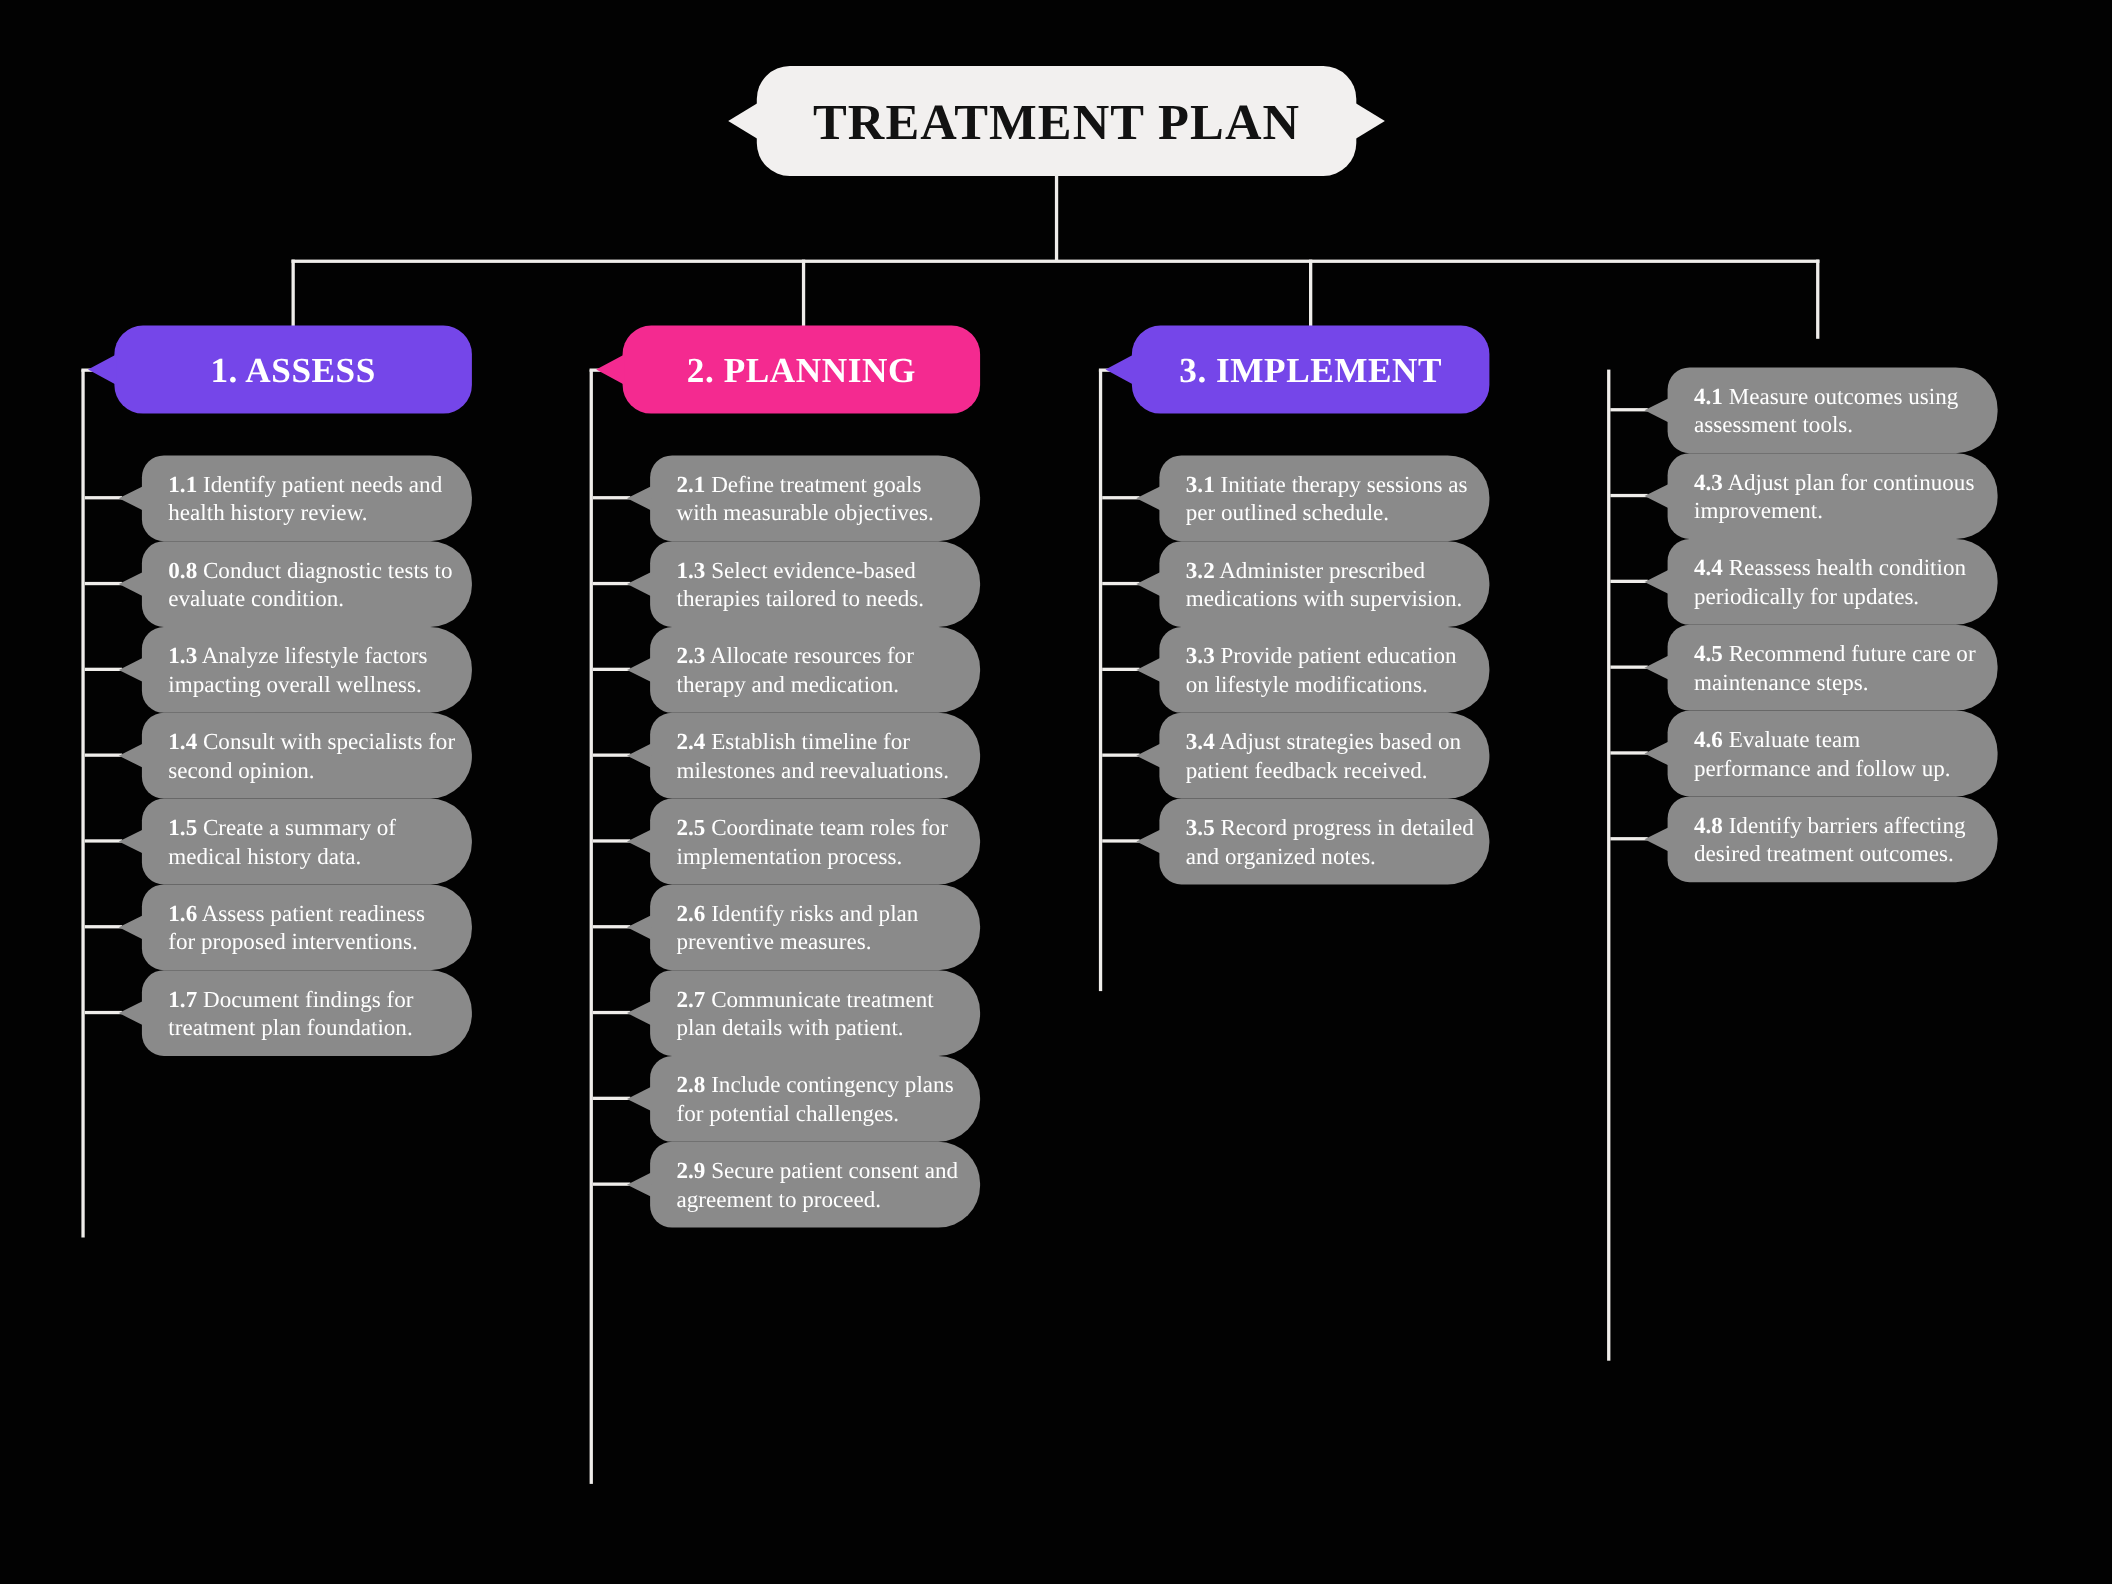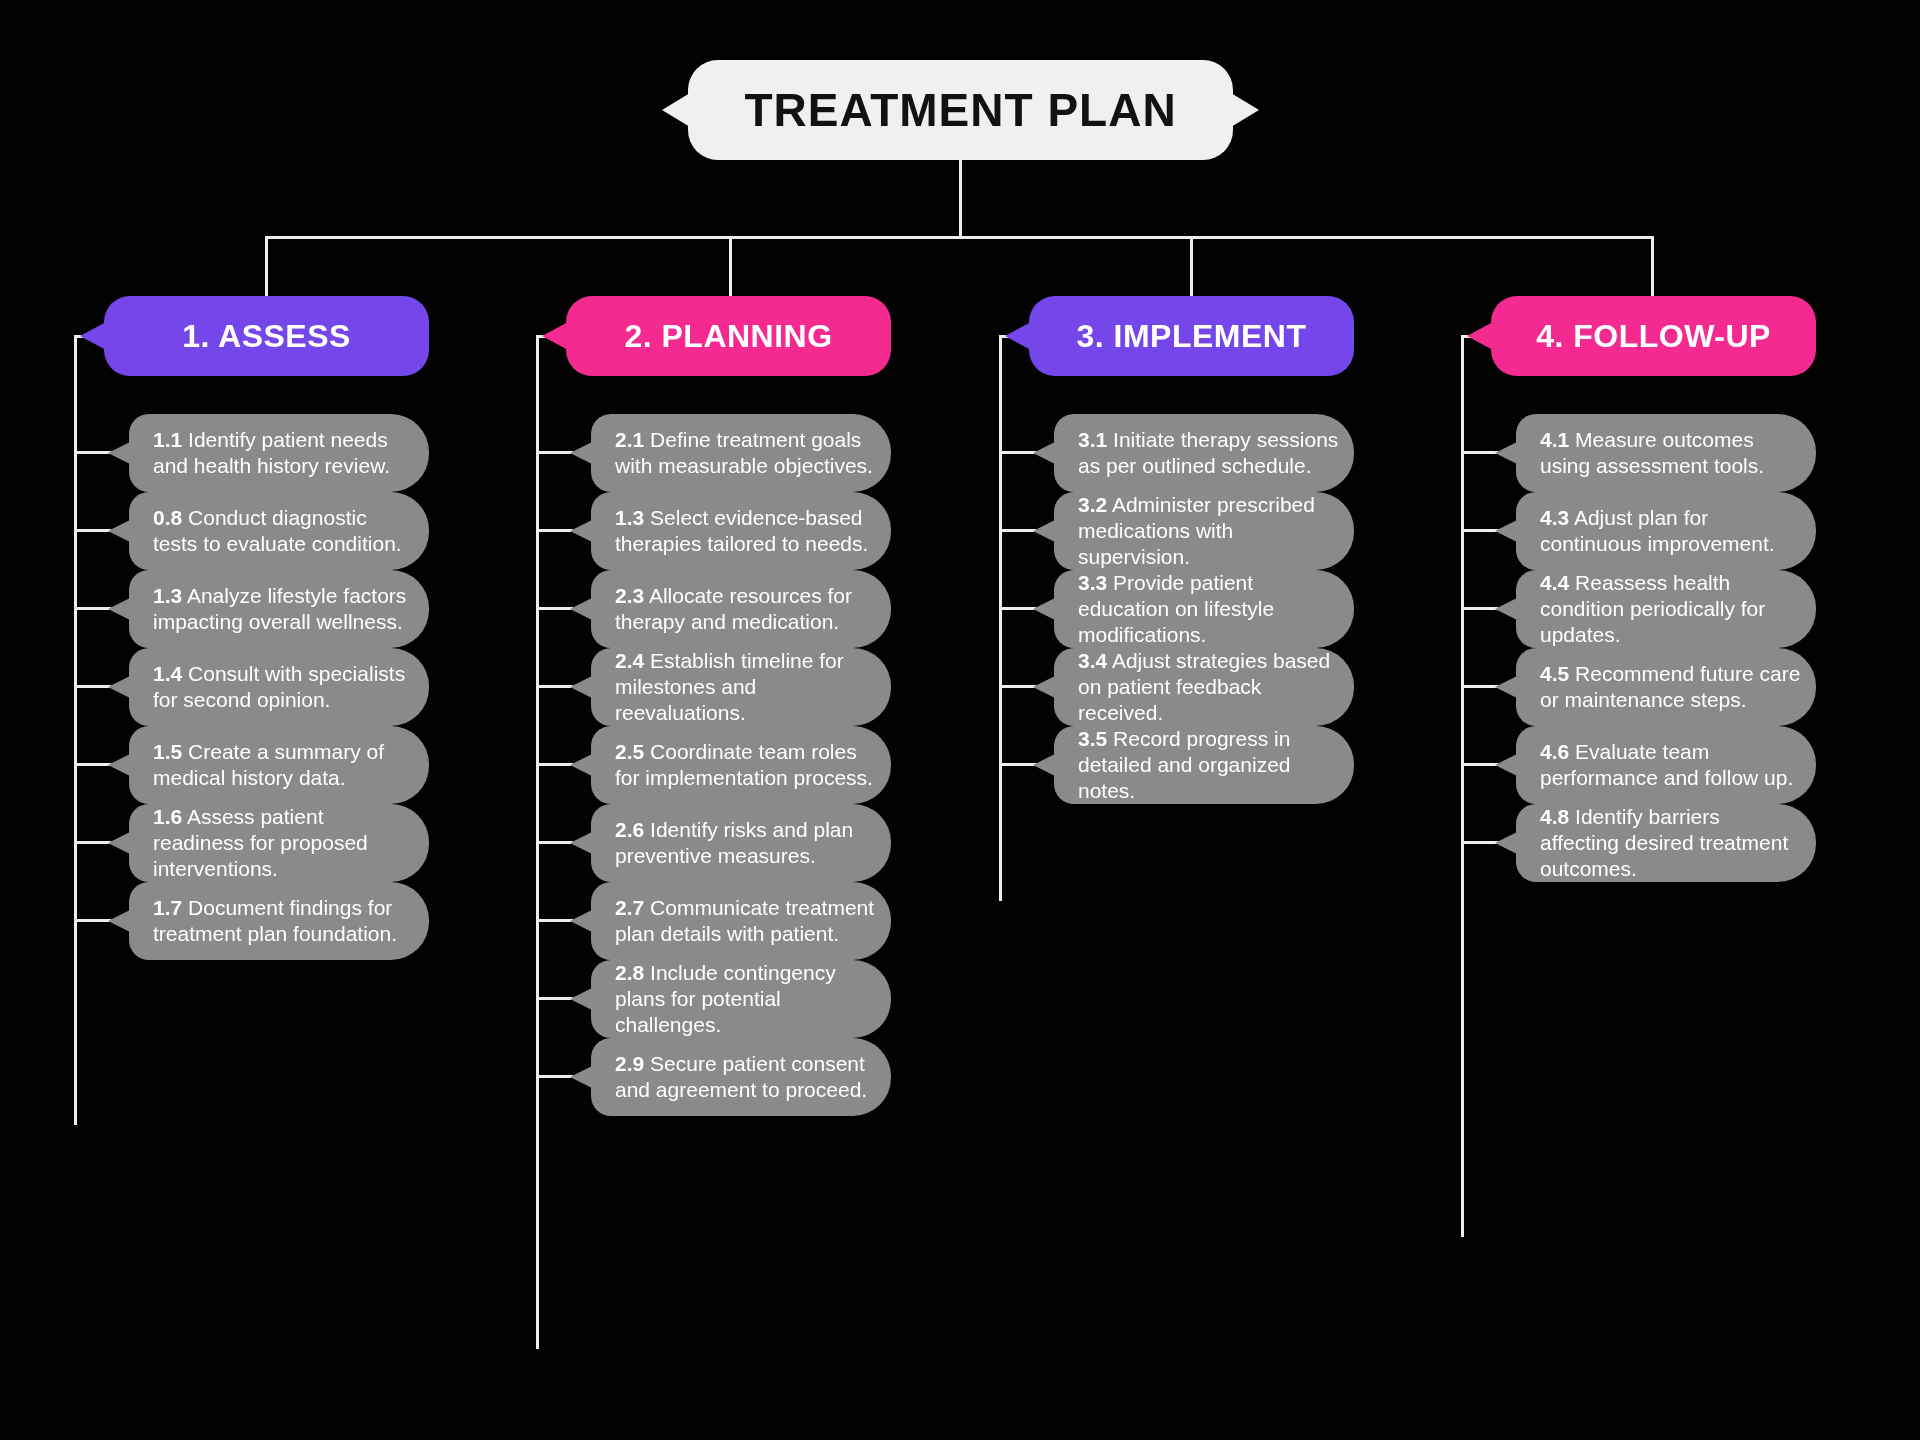--- a/index.html
+++ b/index.html
@@ -1,20 +1,20 @@
 <!DOCTYPE html>
 <html><head>
 <meta charset="utf-8">
 <style>
   html,body{margin:0;padding:0;background:#000;}
   #canvas{
     --purple:#7546E9; --pink:#F42A90; --grey:#8A8A8A;
     --line:#EFEDEA; --titlebg:#F2F0EF; --titletext:#121212; --bg:#020202;
     position:relative; width:1920px; height:1440px; background:var(--bg);
-    overflow:hidden; font-family:Liberation Sans, sans-serif;
+    overflow:hidden; font-family:Liberation Serif, serif;
   }
 
   
   .title-node{
     position:absolute; left:688px; top:60px; width:545px; height:100px;
     background:var(--titlebg); border-radius:30px;
     display:flex; align-items:center; justify-content:center;
   }
   .title-node .tlabel{
     color:var(--titletext); font-size:46px; font-weight:800; letter-spacing:1px;
@@ -175,23 +175,20 @@
         <div class="step">
     <p class="steptext"><span class="num">3.4</span> <span class="txt">Adjust strategies based on patient feedback received.</span></p>
   </div>
         <div class="step">
     <p class="steptext"><span class="num">3.5</span> <span class="txt">Record progress in detailed and organized notes.</span></p>
   </div>
       </div>
   </section>
     <section class="column col-3">
     <div class="spine" style="height: 901px;"></div>
-    <header class="column-header pink">
-      <span class="hlabel">4. FOLLOW-UP</span>
-    </header>
     <div class="steps">
         <div class="step">
     <p class="steptext"><span class="num">4.1</span> <span class="txt">Measure outcomes using assessment tools.</span></p>
   </div>
         <div class="step">
     <p class="steptext"><span class="num">4.3</span> <span class="txt">Adjust plan for continuous improvement.</span></p>
   </div>
         <div class="step">
     <p class="steptext"><span class="num">4.4</span> <span class="txt">Reassess health condition periodically for updates.</span></p>
   </div>

